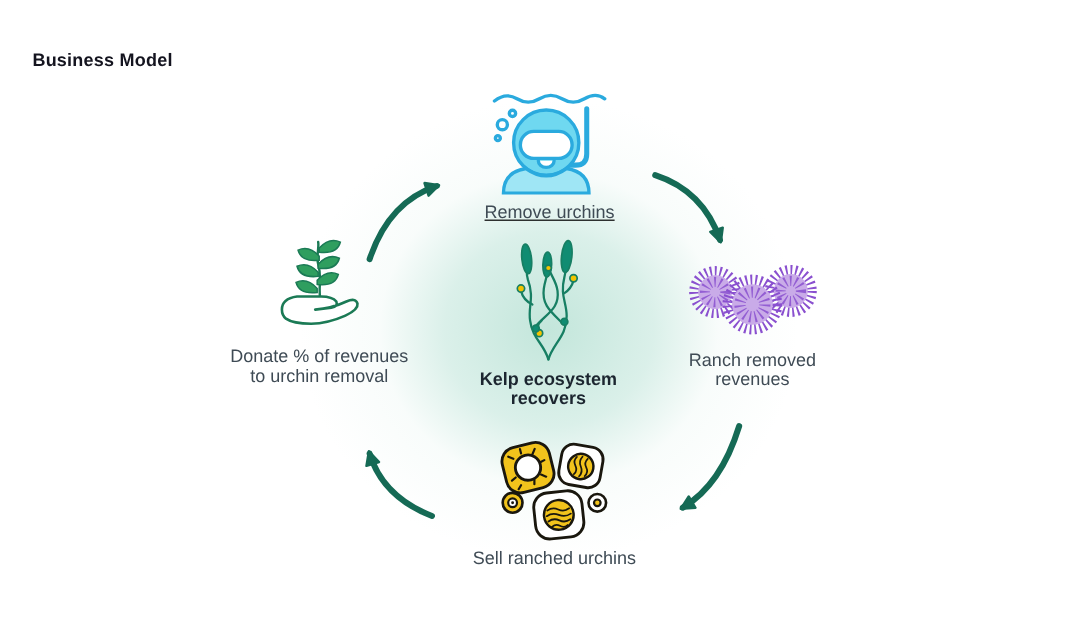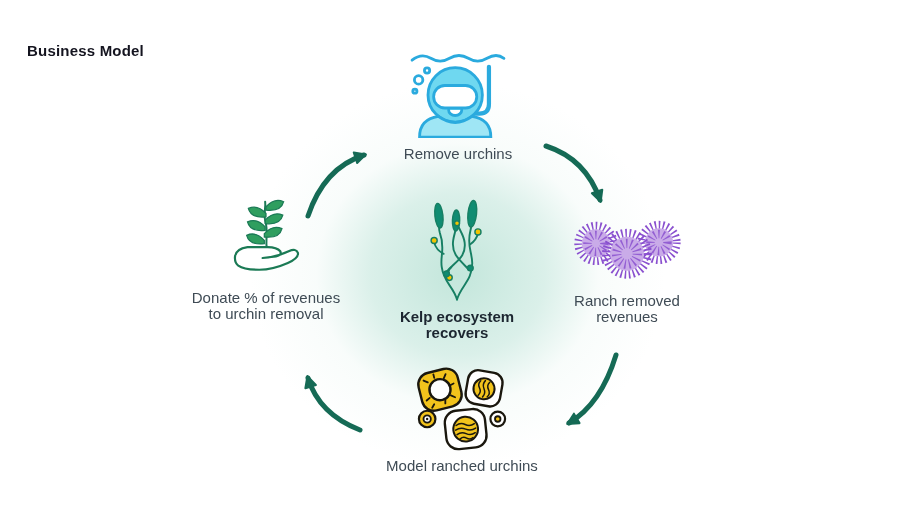--- a/index.html
+++ b/index.html
@@ -19,21 +19,21 @@
   }
   .arrows{position:absolute;left:0;top:0;}
   .arrow-path{fill:none;stroke:var(--arrow);stroke-width:5;stroke-linecap:round;}
   .arrowhead{fill:var(--arrow);stroke:var(--arrow);stroke-width:2;stroke-linejoin:round;}
   .node{position:absolute;display:flex;flex-direction:column;align-items:center;}
   .node-label{
     text-align:center;color:var(--label-text);font-size:15px;line-height:16px;margin-top:8px;
   }
   .node-label span{display:block;}
   .node-center .node-label{font-weight:700;color:var(--center-text);font-size:15px;margin-top:7px;}
-  .node-top   {left:378px;top:48px;width:160px;}
+  .node-top   {left:378px;top:72px;width:160px;text-decoration:underline;}
   .node-right {left:552px;top:218px;width:150px;}
   .node-right .node-label{margin-top:11px;}
   .node-bottom{left:372px;top:364px;width:180px;}
   .node-left  {left:176px;top:194px;width:180px;}
   .node-left .node-label{margin-top:10px;}
   .node-center{left:377px;top:198px;width:160px;}
   
   .dv-line{fill:none;stroke:var(--diver-stroke);stroke-width:3;stroke-linecap:round;}
   .dv-snork{fill:none;stroke:var(--diver-stroke);stroke-width:4.5;stroke-linecap:round;}
   .dv-hood{fill:var(--diver-fill);stroke:var(--diver-stroke);stroke-width:3;}
@@ -124,21 +124,21 @@
         <rect class="uo" x="37" y="50" width="44" height="42" rx="13" fill="#ffffff" stroke-width="2.6"></rect>
         <circle class="uo" cx="59" cy="71" r="13.5" fill="var(--uni-yellow)" stroke-width="2.2"></circle>
         <path class="uo" d="M49,66 q5,-3 10,0 t10,0 M48,71 q5.5,-3 11,0 t11,0 M49,76 q5,-3 10,0 t10,0 M52,81 q3.5,-2.5 7,0 t7,0" fill="none" stroke-width="1.6"></path>
       </g>
       <circle class="uo" cx="17" cy="60" r="9" fill="var(--uni-yellow)" stroke-width="2.4"></circle>
       <circle class="uo" cx="17" cy="60" r="4" fill="#ffffff" stroke-width="2"></circle>
       <circle cx="17" cy="60" r="1.3" fill="var(--uni-outline)"></circle>
       <circle class="uo" cx="94" cy="60" r="8" fill="#ffffff" stroke-width="2.4"></circle>
       <circle class="uo" cx="94" cy="60" r="3" fill="var(--uni-yellow)" stroke-width="2"></circle>
     </svg>
-    <div class="node-label" style="margin-top:6px;">Model ranched urchins</div>
+    <div class="node-label" style="margin-top:6px;">Sell ranched urchins</div>
   </div>
 
   <div class="node node-left">
     <svg width="84" height="86" viewBox="0 0 100 100">
       <path class="hp-stem" d="M51,64 C49,52 53,44 49,30 C47,22 50,14 49,8"></path>
       <path class="leaf" d="M0,0 Q10,-11 21,-6 Q18,6 0,4 Z" transform="translate(50,14)"></path>
       <path class="leaf" d="M0,0 Q10,-11 21,-6 Q18,6 0,4 Z" transform="translate(49,30)"></path>
       <path class="leaf" d="M0,0 Q10,-11 21,-6 Q18,6 0,4 Z" transform="translate(48,46)"></path>
       <path class="leaf" d="M0,0 Q10,-11 21,-6 Q18,6 0,4 Z" transform="translate(50,22) scale(-1,1)"></path>
       <path class="leaf" d="M0,0 Q10,-11 21,-6 Q18,6 0,4 Z" transform="translate(49,38) scale(-1,1)"></path>

